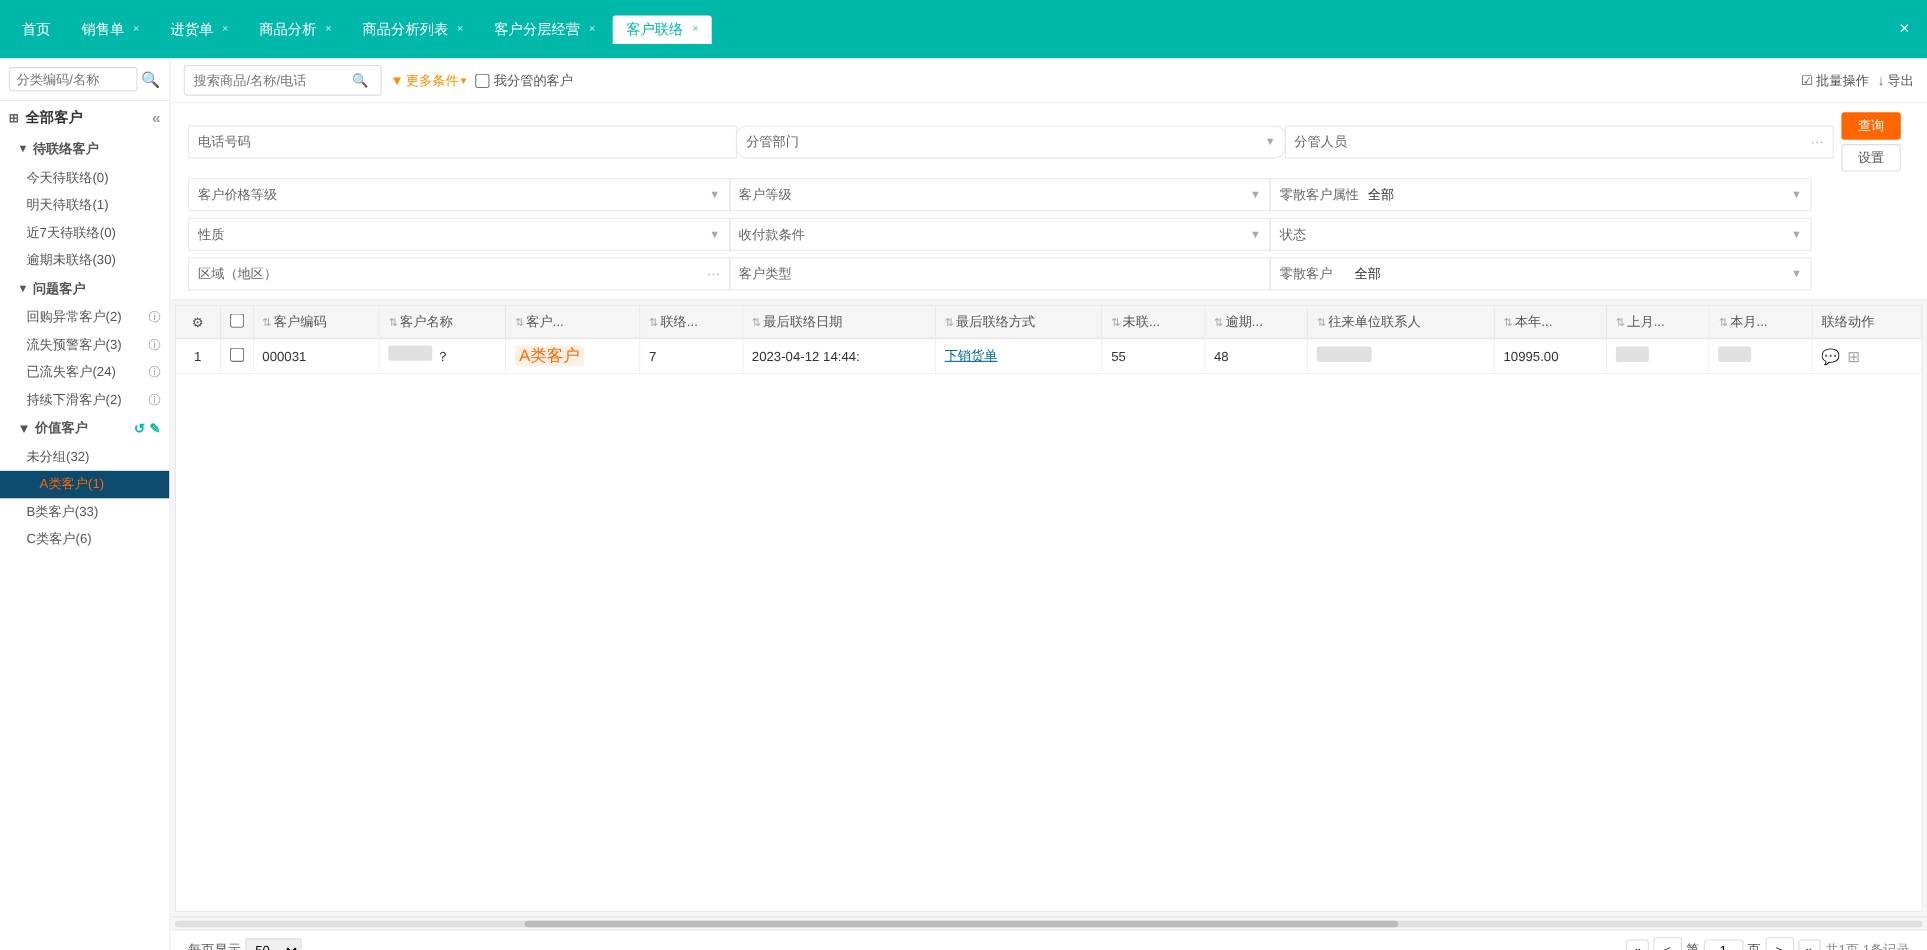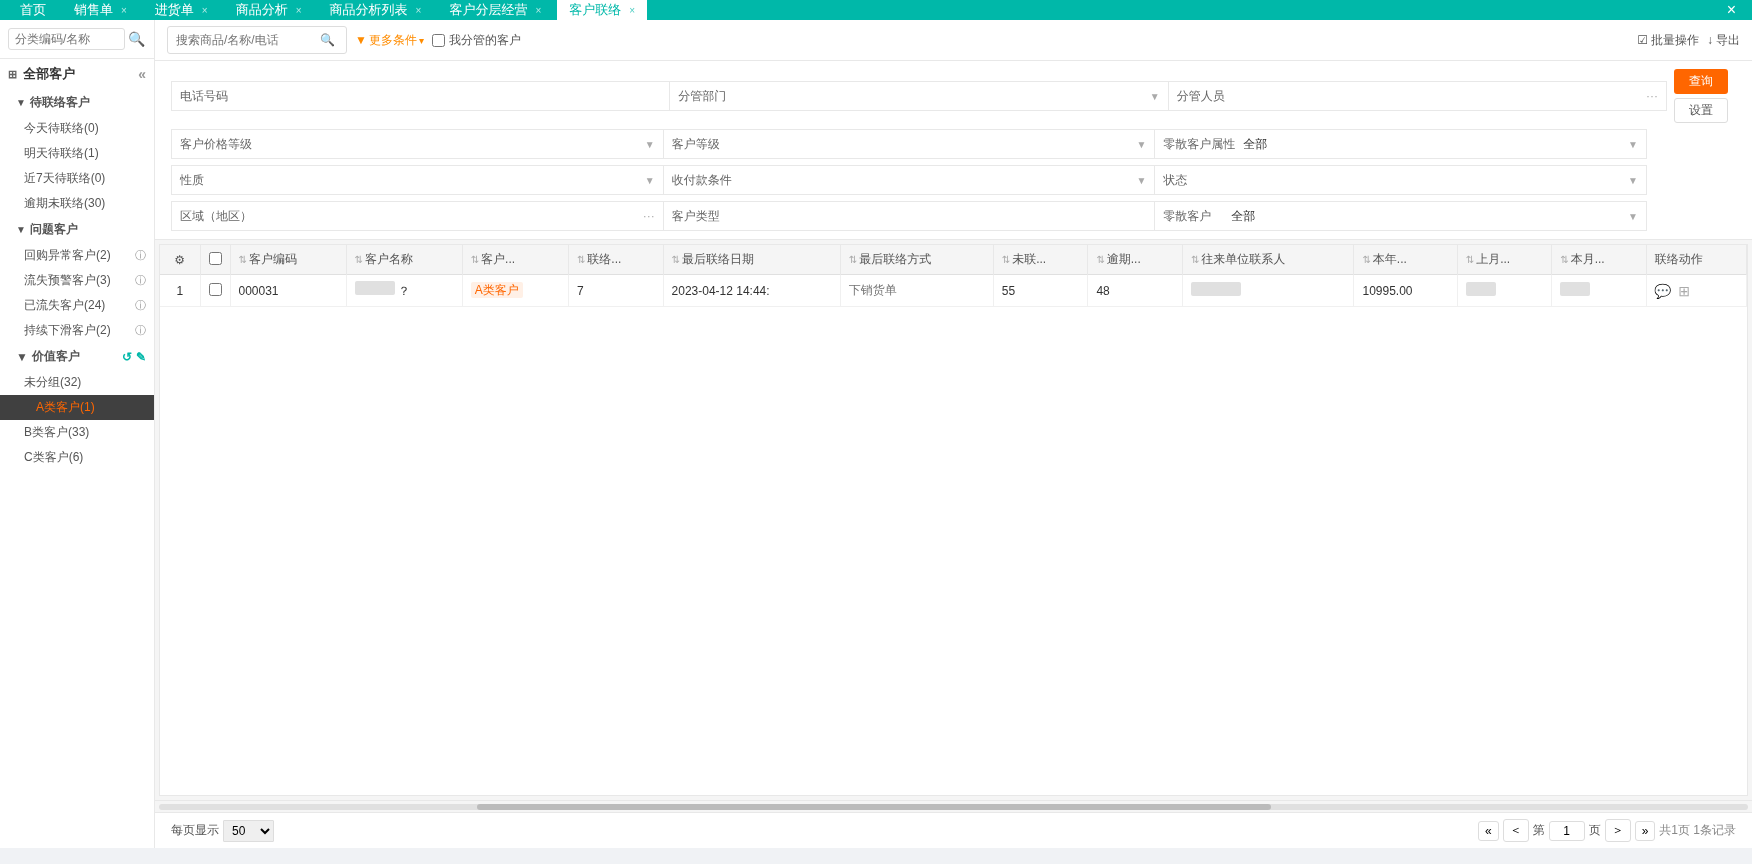--- a/index.html
+++ b/index.html
@@ -1,21 +1,21 @@
 <!DOCTYPE html>
 <html><head>
   <meta charset="utf-8">
   <style>
     * { box-sizing: border-box; margin: 0; padding: 0; }
     body { font-family: 'Microsoft YaHei', Arial, sans-serif; font-size: 12px; background: #f0f2f5; color: #333; overflow: hidden; }
 
     
     .top-nav {
       background: #00b8a9;
-      height: 20px;
+      height: 53px;
       display: flex;
       align-items: center;
       padding: 0 8px;
       gap: 4px;
     }
     .top-nav .nav-item {
       color: #fff;
       padding: 4px 12px;
       cursor: pointer;
       font-size: 13px;
@@ -90,21 +90,21 @@
 
     .sidebar-item {
       padding: 4px 8px 4px 24px;
       color: #555;
       cursor: pointer;
       font-size: 12px;
       display: flex;
       align-items: center;
       gap: 4px;
     }
-    .sidebar-item.active { background: #404040; color: #ff6600; padding-left: 36px; }
+    .sidebar-item.active { background: #0c4a6e; color: #ff6600; padding-left: 36px; }
     .sidebar-item .help-icon { font-size: 11px; color: #999; margin-left: auto; }
 
     .sidebar-value-header {
       padding: 5px 8px 5px 16px;
       font-weight: bold;
       color: #555;
       font-size: 12px;
       display: flex;
       align-items: center;
       gap: 4px;
@@ -288,21 +288,21 @@
       margin-right: 2px;
     }
     table tbody tr {
       border-bottom: 1px solid #f0f0f0;
     }
     table tbody td {
       padding: 6px 8px;
       border-right: 1px solid #f0f0f0;
       white-space: nowrap;
     }
-    .td-link { color: #737373; cursor: pointer; }
+    .td-link { color: #0369a1; text-decoration: underline; cursor: pointer; }
     .td-actions { display: flex; gap: 6px; align-items: center; }
     .td-actions .action-icon { color: #aaa; cursor: pointer; font-size: 14px; }
 
     
     .pagination-bar {
       background: #fff;
       border-top: 1px solid #e8e8e8;
       padding: 6px 16px;
       display: flex;
       align-items: center;
@@ -376,21 +376,21 @@
     input[type="checkbox"] { cursor: pointer; }
 
     .col-num { width: 40px; text-align: center; }
     .text-center { text-align: center; }
 
     .tag-a { 
       background: #fff0e6; 
       color: #ff6600; 
       padding: 1px 4px; 
       border-radius: 2px; 
-      font-size: 12px; 
+      font-size: 15px; 
     }
 
     .masked-text {
       display: inline-block;
       background: #e0e0e0;
       color: #e0e0e0;
       border-radius: 2px;
       min-width: 40px;
       height: 14px;
     }
@@ -533,21 +533,21 @@
 
     <div class="adv-filter">
 
       <div class="adv-filter-row">
         <div class="filter-cell" style="flex:2;">
           <span class="label">电话号码</span>
           <div class="value-wrap">
             <input type="text" placeholder="" style="">
           </div>
         </div>
-        <div class="filter-cell" style="flex:2;">
+        <div class="filter-cell" style="flex:2;border-radius:10px;">
           <span class="label">分管部门</span>
           <div class="value-wrap">
             <span></span>
             <span class="dropdown-arrow">▼</span>
           </div>
         </div>
         <div class="filter-cell" style="flex:2;">
           <span class="label">分管人员</span>
           <div class="value-wrap">
             <span></span>

